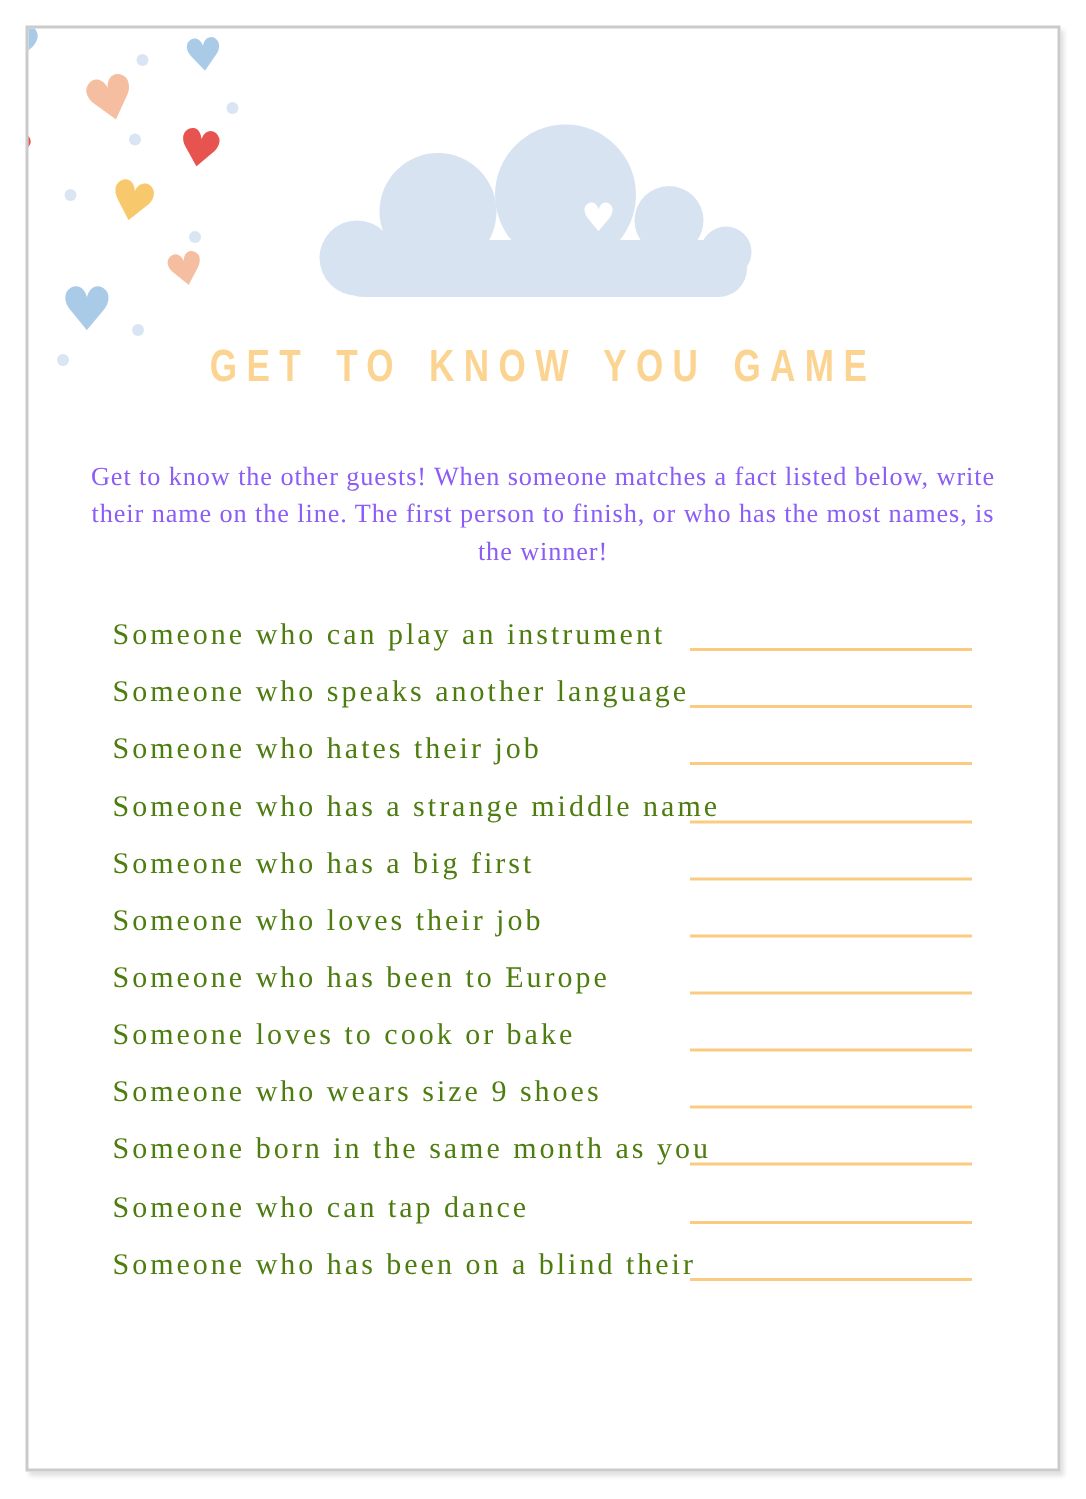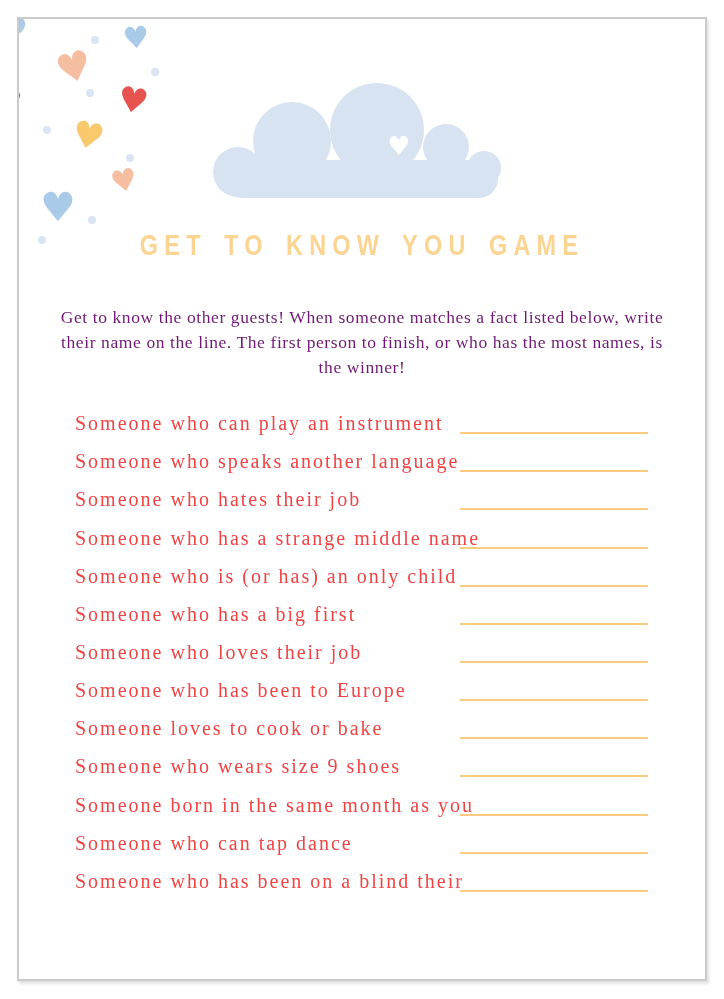--- a/index.html
+++ b/index.html
@@ -37,28 +37,28 @@
   .title{
     position:absolute;top:209px;left:0;width:100%;text-align:center;
     font-family:"Liberation Sans", sans-serif;font-weight:bold;
     font-size:30px;letter-spacing:8px;word-spacing:6px;color:#fbd492;
     transform:scaleX(0.78);white-space:nowrap;
   }
   
   .instructions{
     position:absolute;top:286px;left:36px;width:614px;
     text-align:center;font-size:17.5px;line-height:25px;
-    letter-spacing:0.6px;color:#701a75;
+    letter-spacing:0.6px;color:#8b5cf6;
   }
   
   .list{position:absolute;left:56px;top:385px;width:573px;}
   .row{position:relative;height:38.15px;}
   .row .label{
     position:absolute;left:0;bottom:7px;font-size:20px;
-    letter-spacing:2px;color:#ef4444;white-space:nowrap;
+    letter-spacing:2px;color:#4d7c0f;white-space:nowrap;
   }
   .row .blank{
     position:absolute;left:385px;right:0;bottom:8px;height:0;
     border-bottom:2px solid #facb80;
   }
 </style>
 </head>
 <body>
 
 <div class="card">
@@ -106,24 +106,20 @@
     </div>
     <div class="row">
       <span class="label">Someone who hates their job</span>
       <span class="blank"></span>
     </div>
     <div class="row">
       <span class="label">Someone who has a strange middle name</span>
       <span class="blank"></span>
     </div>
     <div class="row">
-      <span class="label">Someone who is (or has) an only child</span>
-      <span class="blank"></span>
-    </div>
-    <div class="row">
       <span class="label">Someone who has a big first</span>
       <span class="blank"></span>
     </div>
     <div class="row">
       <span class="label">Someone who loves their job</span>
       <span class="blank"></span>
     </div>
     <div class="row">
       <span class="label">Someone who has been to Europe</span>
       <span class="blank"></span>

